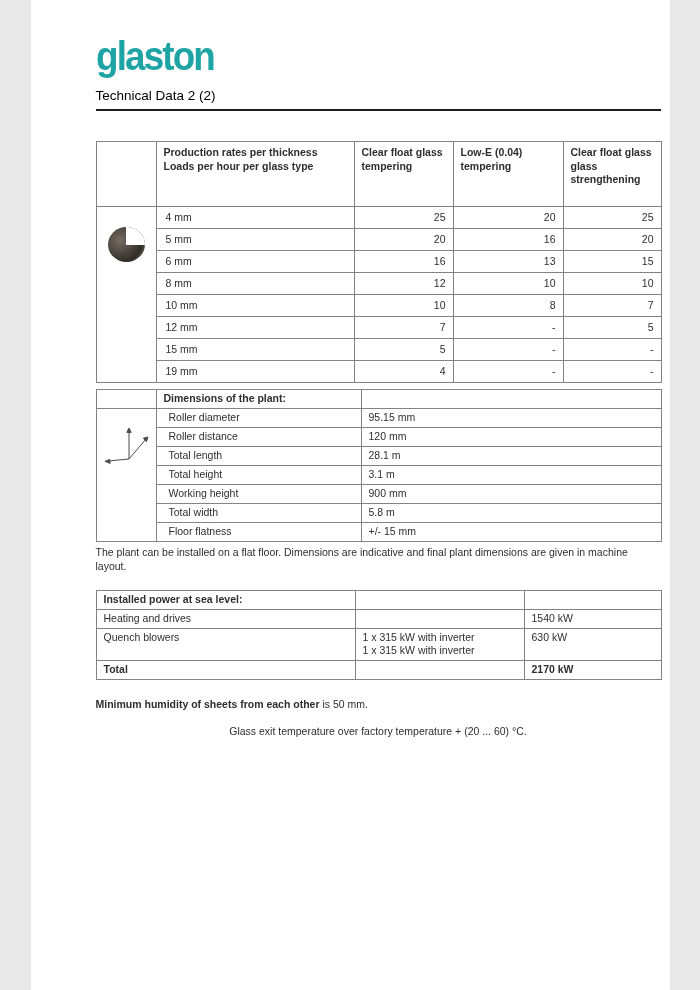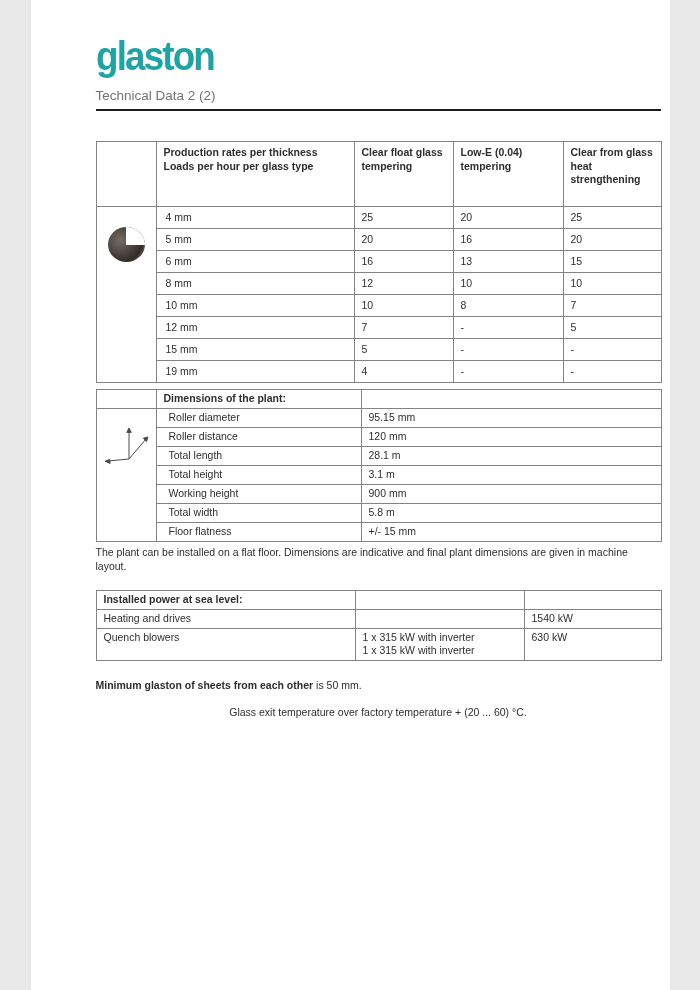--- a/index.html
+++ b/index.html
@@ -19,31 +19,31 @@
     margin-top:34px;
     font-size:40px;
     font-weight:bold;
     letter-spacing:-2px;
     color:#1fa4a6;
     line-height:1.1;
     transform:scaleX(.92);
     transform-origin:left;
   }
   
-  .doc-title{margin-top:10px;font-size:13.5px;color:#737373;}
+  .doc-title{margin-top:10px;font-size:13.5px;color:#000000;}
   .title-rule{margin-top:6px;height:2px;background:#1c1c1c;width:100%;}
   
   table{border-collapse:collapse;table-layout:fixed;width:565px;font-size:10.5px;color:#2e2e2e;}
   td,th{border:1px solid #838383;padding:2px 7px;vertical-align:middle;line-height:1.3;text-align:left;font-weight:normal;overflow:hidden;}
   .preline{white-space:pre-line;}
   
   .tbl-production{margin-top:30px;}
   .tbl-production th{vertical-align:top;font-weight:bold;padding-top:4px;}
   .tbl-production .hdr-row th{height:58px;}
-  .tbl-production td.num{text-align:left;}
+  .tbl-production td.num{text-align:right;}
   .tbl-production td{height:17px;}
   .tbl-production td.thick{padding-left:9px;}
   .icon-cell{vertical-align:top;text-align:center;}
   .pie-clock{
     position:relative;display:inline-block;margin-top:18px;
     width:37px;height:35px;border-radius:50%;
     background:radial-gradient(circle at 32% 38%, #756c62 0%, #4c463f 40%, #2f2b26 68%, #a39d94 100%);
     overflow:hidden;
   }
   .pie-clock::after{
@@ -95,21 +95,21 @@
           <col style="width:110px">
           <col style="width:98px">
         </colgroup>
       <tbody>
           <tr class="hdr-row">
         <th></th>
         <th class="preline">Production rates per thickness
 Loads per hour per glass type</th>
         <th>Clear float glass tempering</th>
         <th>Low-E (0.04) tempering</th>
-        <th>Clear from glass heat strengthening</th>
+        <th>Clear float glass glass strengthening</th>
       </tr>
       <tr>
         <td class="icon-cell" rowspan="8"><span class="pie-clock"></span></td>
         <td class="thick">4 mm</td>
         <td class="num">25</td>
         <td class="num">20</td>
         <td class="num">25</td>
       </tr>
       <tr>
         <td class="thick">5 mm</td>
@@ -230,24 +230,29 @@
         <td>Heating and drives</td>
         <td></td>
         <td>1540 kW</td>
       </tr>
       <tr>
         <td style="vertical-align:top">Quench blowers</td>
         <td class="preline">1 x 315 kW with inverter
 1 x 315 kW with inverter</td>
         <td style="vertical-align:top">630 kW</td>
       </tr>
+      <tr>
+        <td class="bold">Total</td>
+        <td></td>
+        <td class="bold">2170 kW</td>
+      </tr>
     </tbody>
       </table>
 
 
     <div class="sentence">
-      <span class="b">Minimum glaston of sheets from each other</span><span> is 50 mm.</span>
+      <span class="b">Minimum humidity of sheets from each other</span><span> is 50 mm.</span>
     </div>
     <div class="sentence2">Glass exit temperature over factory temperature + (20 ... 60) °C.</div>
 
   </div>
 
 </div>
 
 </body></html>

